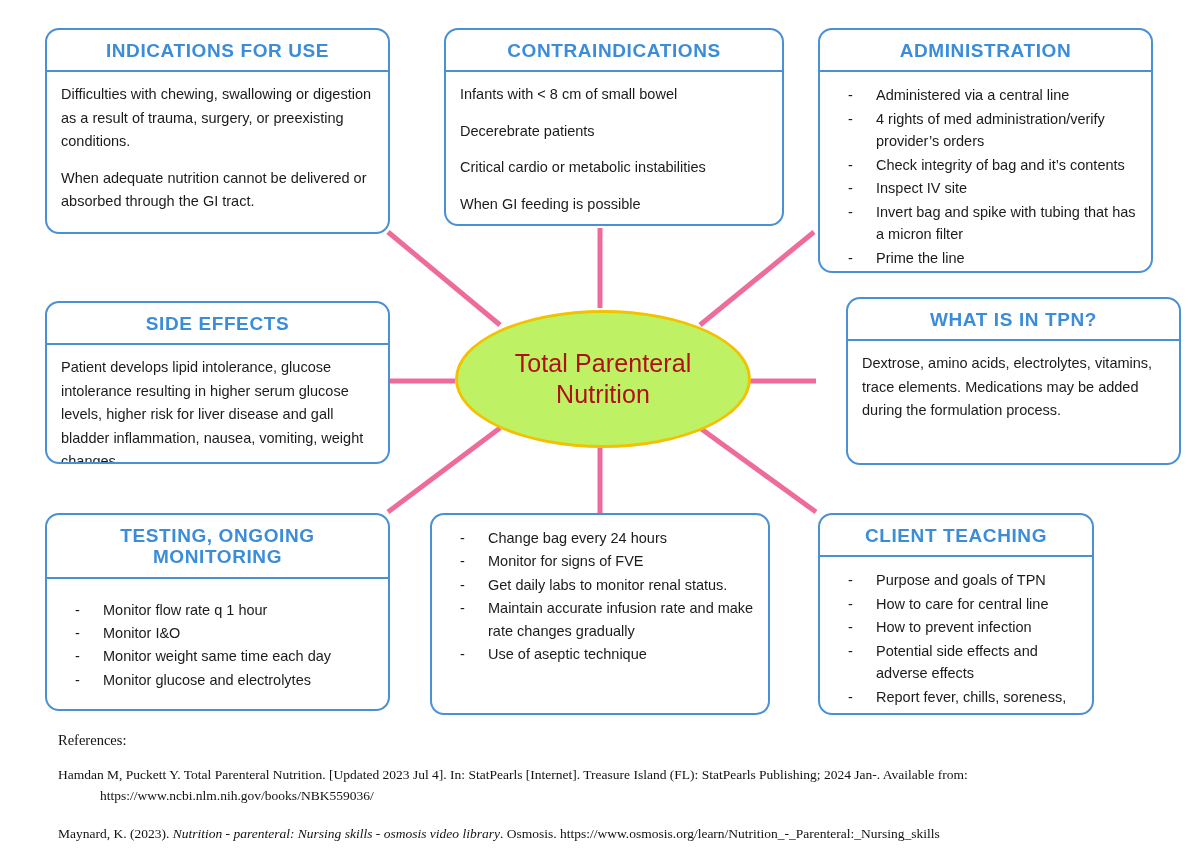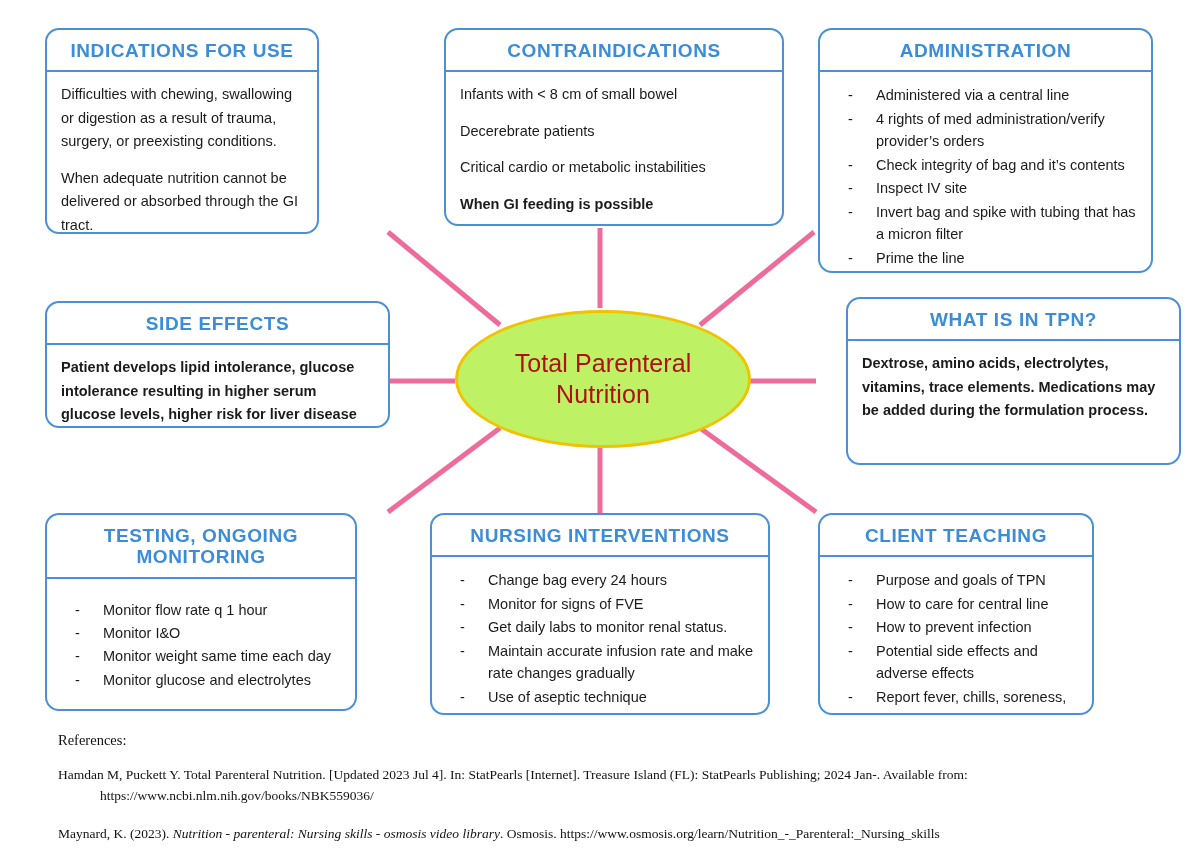--- a/index.html
+++ b/index.html
@@ -50,42 +50,42 @@
     border-bottom:2px solid #4A90D4;
     line-height:1.12;
   }
   .node .node-body{
     padding:11px 14px 8px 14px;
     font-size:14.5px;
     line-height:1.62;
     color:#1b1b1b;
   }
   .node .node-body p{margin:0 0 13px 0;}
-  .node .node-body p:last-child{margin-bottom:0;font-weight:bold;}
+  .node .node-body p:last-child{margin-bottom:0;}
 
   .node ul{
     margin:0;padding:0;list-style:none;
   }
   .node ul li{
     position:relative;
     padding-left:42px;
     margin-bottom:1px;
     line-height:1.55;
   }
   .node ul li .dash{
     position:absolute;left:14px;top:0;color:#1b1b1b;
   }
 
   
-  #node-indications   {left:45px;  top:28px;  width:274px; height:206px;}
+  #node-indications   {left:45px;  top:28px;  width:345px; height:206px;}
   #node-contra        {left:444px; top:28px;  width:340px; height:198px;}
   #node-admin         {left:818px; top:28px;  width:335px; height:245px;}
-  #node-side-effects  {left:45px;  top:301px; width:345px; height:127px;}
+  #node-side-effects  {left:45px;  top:301px; width:345px; height:163px;}
   #node-tpn-contents  {left:818px; top:297px; width:335px; height:168px;margin-left:28px;}
-  #node-testing       {left:45px;  top:513px; width:312px; height:198px;}
+  #node-testing       {left:45px;  top:513px; width:345px; height:198px;}
   #node-nursing       {left:430px; top:513px; width:340px; height:202px;}
   #node-teaching      {left:818px; top:513px; width:276px; height:202px;}
 
   #node-admin .node-body,
   #node-teaching .node-body,
   #node-nursing .node-body,
   #node-testing .node-body{padding-top:12px;}
   #node-testing .node-body{padding-top:20px;}
 
   
@@ -179,21 +179,20 @@
       <ul>
         <li><span class="dash">-</span><span>Monitor flow rate q 1 hour</span></li>
         <li><span class="dash">-</span><span>Monitor I&amp;O</span></li>
         <li><span class="dash">-</span><span>Monitor weight same time each day</span></li>
         <li><span class="dash">-</span><span>Monitor glucose and electrolytes</span></li>
       </ul>
     </div>
   </div>
 
   <div class="node" id="node-nursing">
-    <div class="node-title">NURSING INTERVENTIONS</div>
     <div class="node-body">
       <ul>
         <li><span class="dash">-</span><span>Change bag every 24 hours</span></li>
         <li><span class="dash">-</span><span>Monitor for signs of FVE</span></li>
         <li><span class="dash">-</span><span>Get daily labs to monitor renal status.</span></li>
         <li><span class="dash">-</span><span>Maintain accurate infusion rate and make rate changes gradually</span></li>
         <li><span class="dash">-</span><span>Use of aseptic technique</span></li>
       </ul>
     </div>
   </div>

